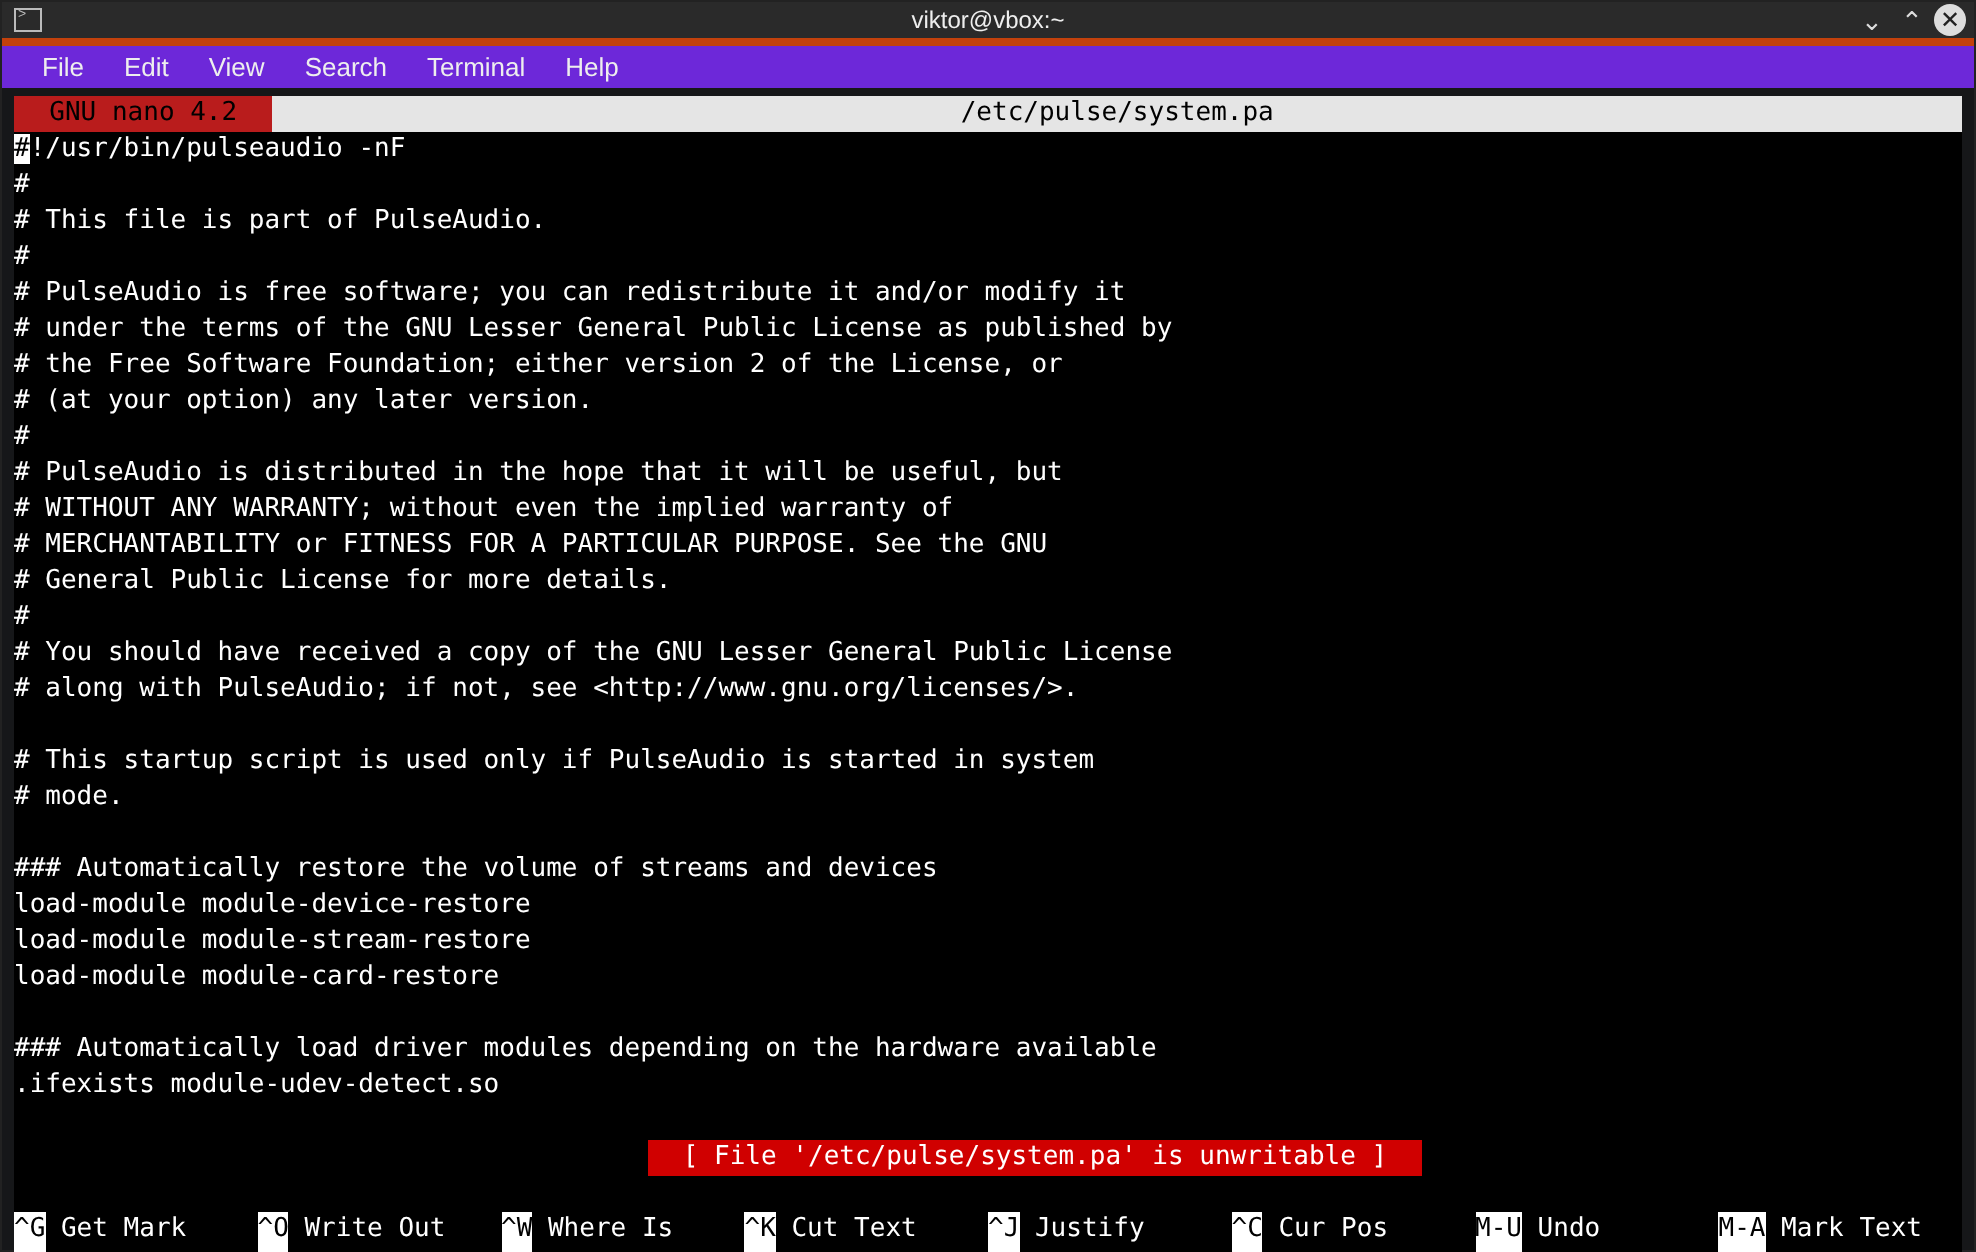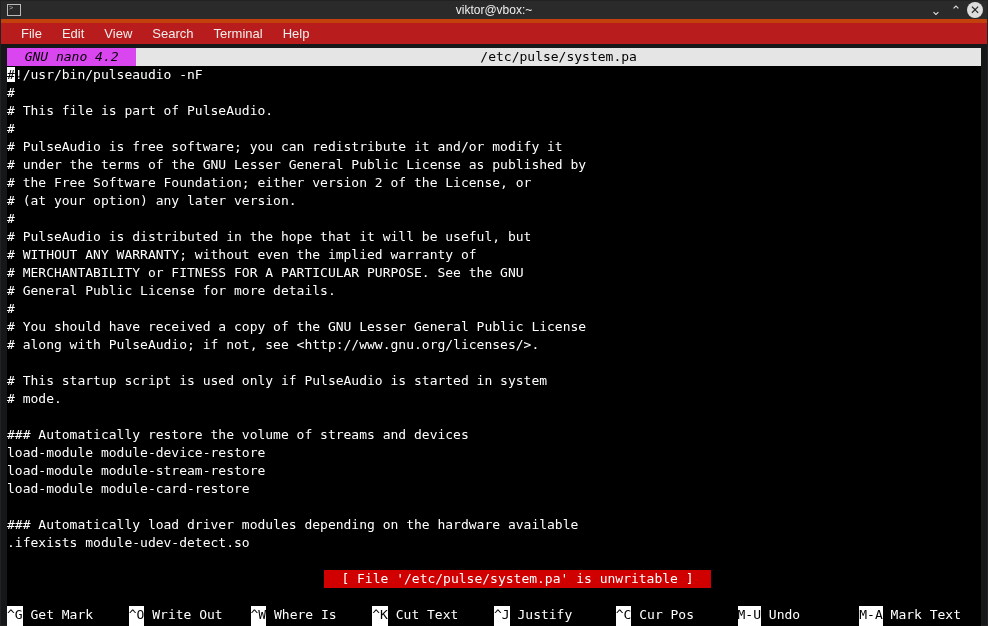--- a/index.html
+++ b/index.html
@@ -75,21 +75,21 @@
     background: #ddd;
     color: #222;
     border-radius: 50%;
     width: 16px;
     height: 16px;
     font-size: 12px;
     line-height: 16px;
   }
   .menubar {
     height: 24px;
-    background: #b91c1c;
+    background: #6d28d9;
     display: flex;
     align-items: center;
     font-family: sans-serif;
     font-size: 13px;
     color: #eee;
     padding-left: 10px;
     gap: 0;
   }
   .menubar span {
     padding: 3px 10px;
@@ -107,24 +107,23 @@
   }
   .nano-header {
     background: #ffffff;
     color: #000;
     display: flex;
     height: 18px;
     line-height: 18px;
     white-space: pre;
   }
   .nano-header .version-part {
-    background: #d946ef;
+    background: #b91c1c;
     color: #000;
     padding: 0 2px;
-    font-style: italic;
   }
   .nano-header .file-part {
     flex: 1;
     text-align: center;
     background: #e5e5e5;
     color: #000;
   }
   .editor-content {
     white-space: pre;
     color: #fff;

